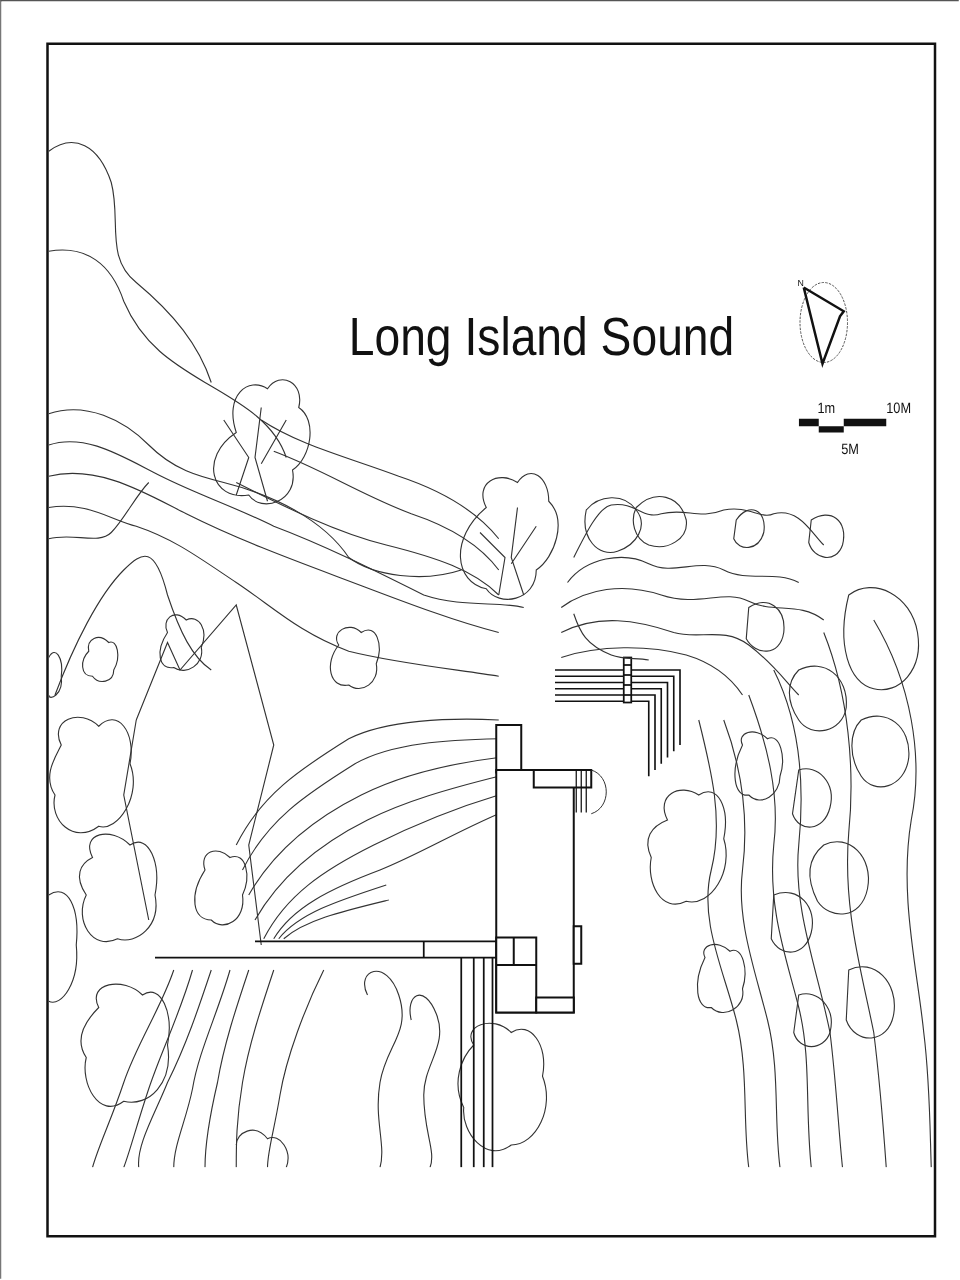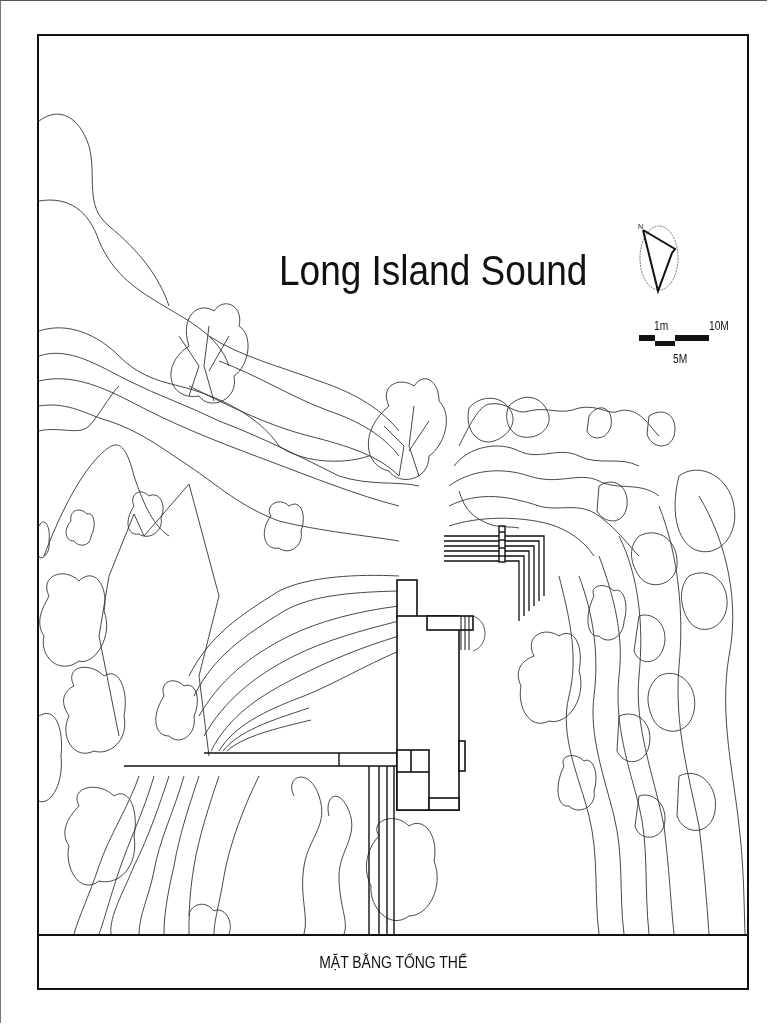--- a/index.html
+++ b/index.html
@@ -163,16 +163,13 @@
     <svg style="left:600px; top:296px;" width="75" height="16" viewBox="0 0 75 16">
       <rect x="0" y="3" width="16" height="6" fill="#111"></rect>
       <rect x="16" y="9" width="20" height="5" fill="#111"></rect>
       <rect x="36" y="3" width="34" height="6" fill="#111"></rect>
     </svg>
     <div class="scale-label" style="left:615px; top:283px;">1m</div>
     <div class="scale-label" style="left:670px; top:283px;">10M</div>
     <div class="scale-label" style="left:634px; top:316px;">5M</div>
   </div>
 
-  <div class="caption-band">
-    <div class="caption">MẶT BẰNG TỔNG THỂ</div>
-  </div>
 </div>
 
 </body></html>

